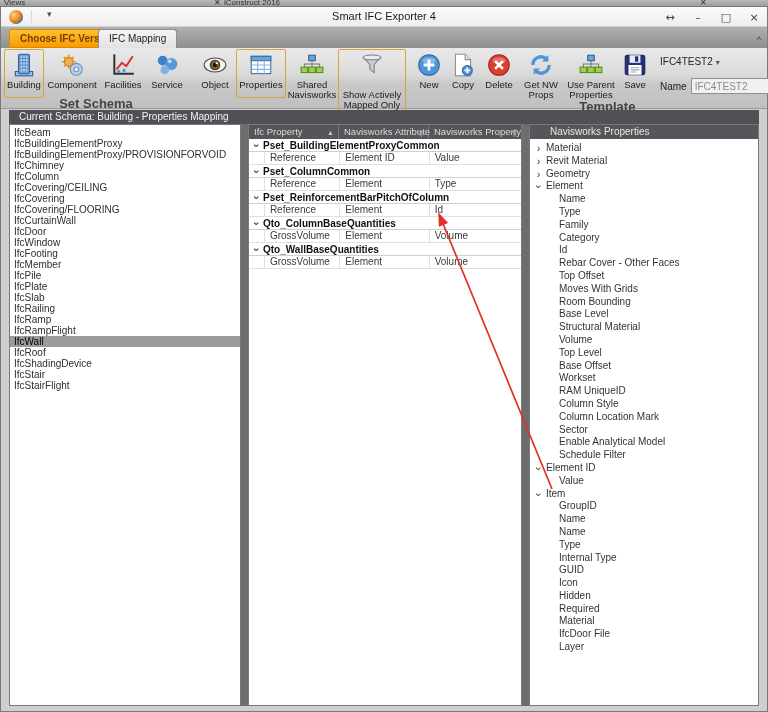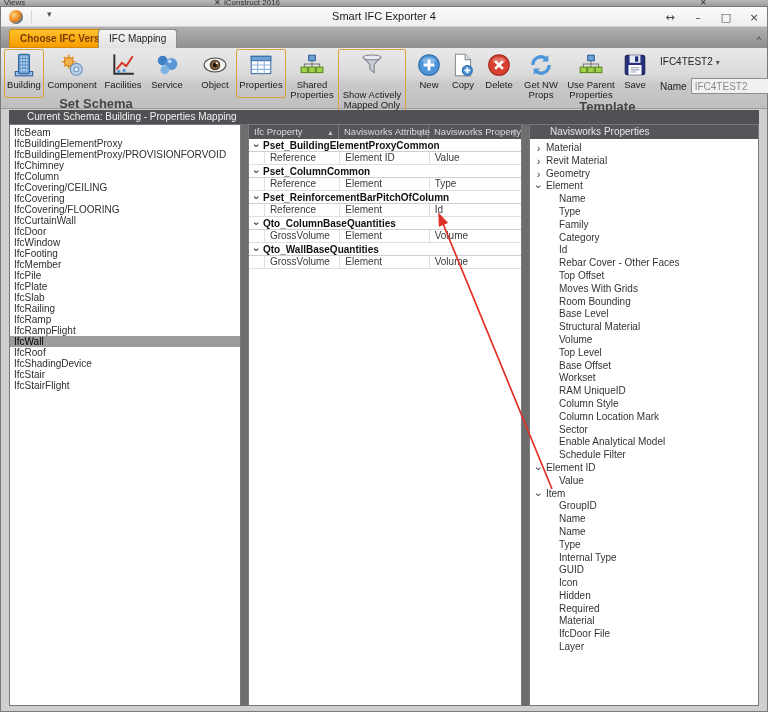--- a/index.html
+++ b/index.html
@@ -56,21 +56,21 @@
   .tfields { display:flex; flex-direction:column; margin-left:8px; padding-top:7px; }
   .combo { font-size:10px; color:#222; cursor:default; }
   .combo .caret { font-size:8px; color:#555; margin-left:3px; }
   .namerow { display:flex; align-items:center; margin-top:11px; }
   .namerow label { font-size:10px; color:#222; margin-right:4px; }
   .namerow input { width:112px; height:16px; border:1px solid #8a8f98; background:#f1f1f1;
     font-family:"Liberation Sans",sans-serif; font-size:10px; color:#8a8a8a; padding:0 3px; }
 
   
   .schema-bar { position:absolute; left:8px; right:8px; top:103px; height:14px;
-    background:#515155; color:#f2f2f2; font-size:10px; line-height:14px; padding-left:18px; }
+    background:#515155; color:#f2f2f2; font-size:10px; line-height:14px; padding-left:10px; }
 
   
   .content { position:absolute; left:8px; right:8px; top:117px; bottom:5px; display:flex; }
   .panel { background:#fff; border:1px solid #77797e; height:100%; overflow:hidden; position:relative; }
   .left-panel  { width:232px; }
   .mid-panel   { width:274px; }
   .right-panel { flex:1; }
   .splitter { width:7px; background:#6d6d6d; cursor:col-resize; }
 
   
@@ -209,21 +209,21 @@
             <div class="rlabel">Properties</div>
           </div>
           <div class="rbtn" style="width: 52px;">
             <div class="ricon"><svg viewBox="0 0 24 24">
                 <path d="M12 8v3M5 14v-3h14v3M12 11v3" stroke="#7a7a7a" fill="none"></path>
                 <rect x="9" y="3" width="6" height="5" fill="#6ea3d8" stroke="#2f5f96"></rect>
                 <rect x="2" y="14" width="6" height="5" fill="#9ed24a" stroke="#5a8a1e"></rect>
                 <rect x="9" y="14" width="6" height="5" fill="#9ed24a" stroke="#5a8a1e"></rect>
                 <rect x="16" y="14" width="6" height="5" fill="#9ed24a" stroke="#5a8a1e"></rect>
               </svg></div>
-            <div class="rlabel">Shared Properties</div>
+            <div class="rlabel">Shared Navisworks</div>
           </div>
           <div class="rbtn hl" style="width: 68px; gap: 10px;">
             <div class="ricon"><svg viewBox="0 0 24 24">
                 <path d="M4 5h16l-6 6.5V19l-4-3v-4.5z" fill="#c9cdd6" stroke="#7e838d"></path>
                 <ellipse cx="12" cy="5" rx="8" ry="2.2" fill="#e8eaef" stroke="#7e838d"></ellipse>
               </svg></div>
             <div class="rlabel">Show Actively Mapped Only</div>
           </div>
         </div>
         <div class="rglabel">Mapping Type</div>

